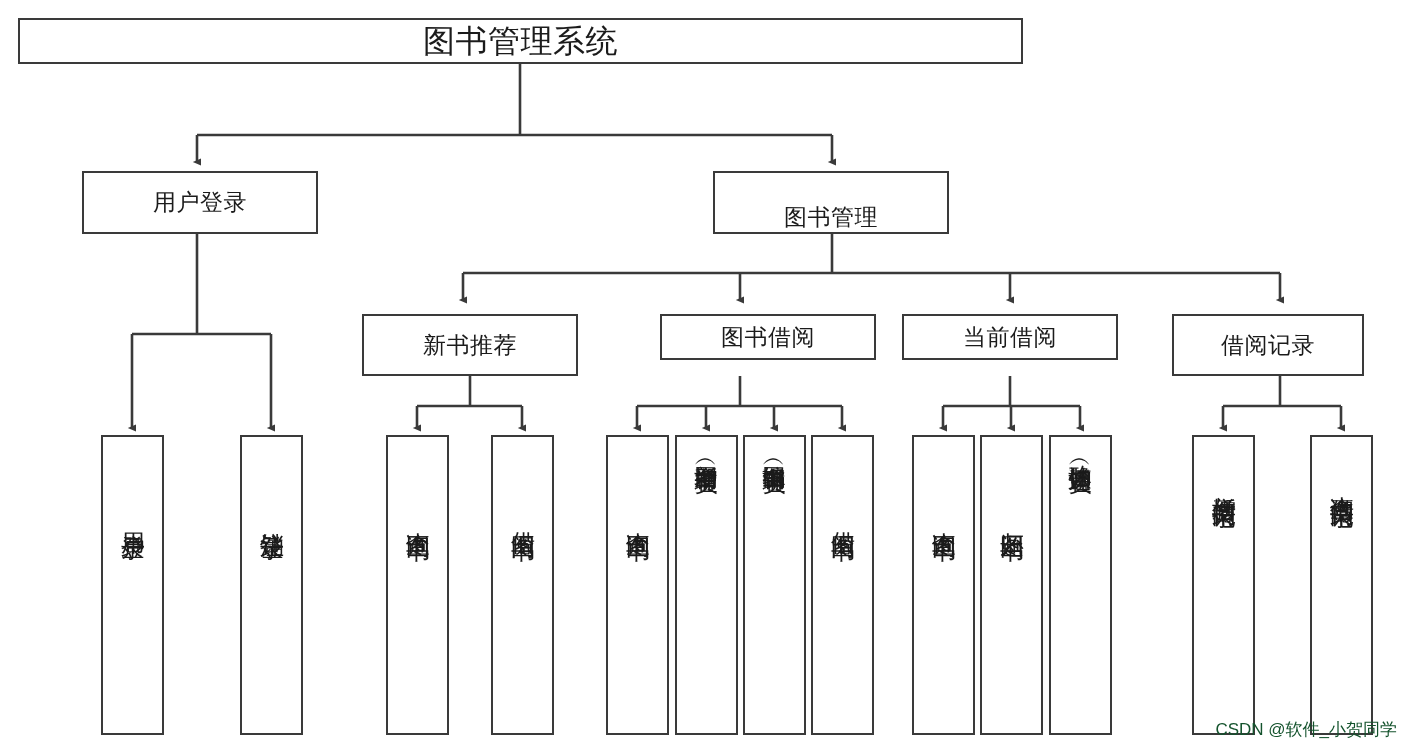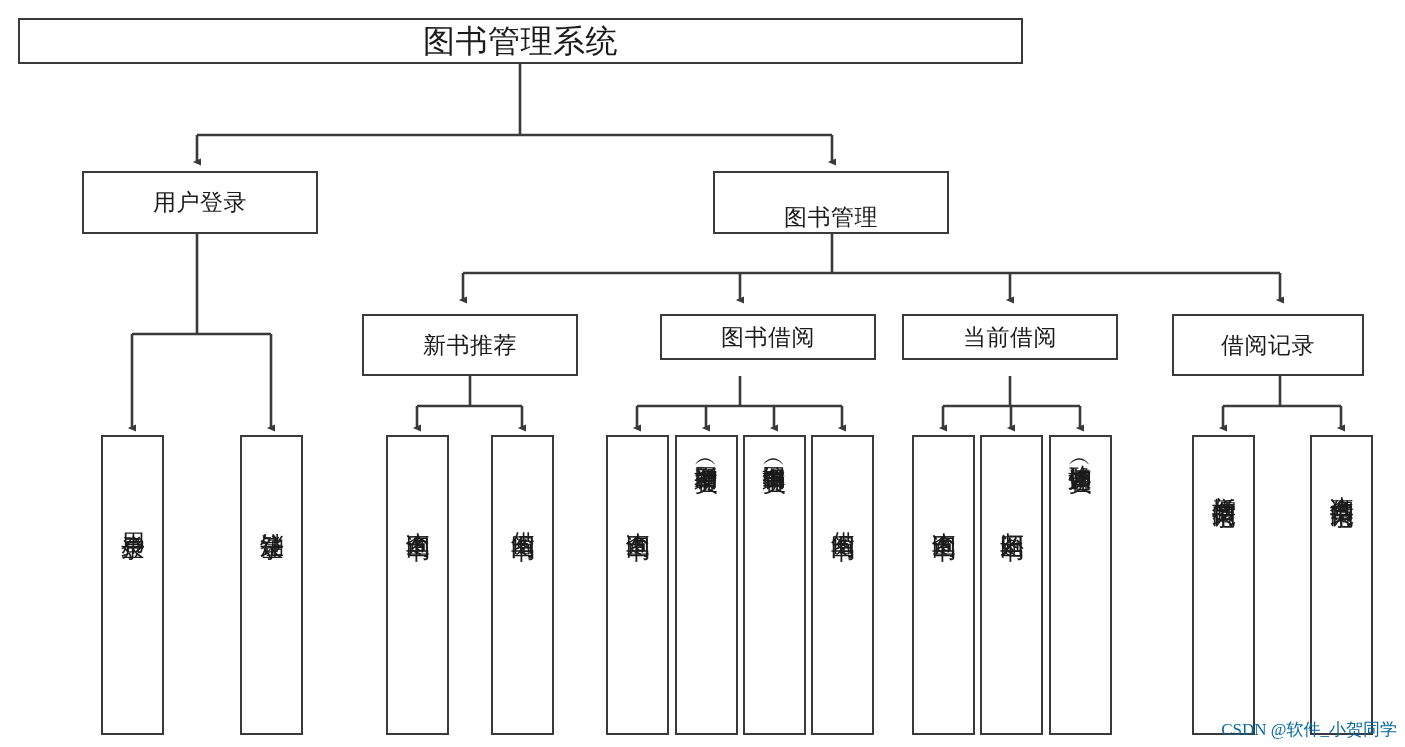--- a/index.html
+++ b/index.html
@@ -65,22 +65,22 @@
   }
   .node.vert.tall .label {
     font-size: 23px;
     letter-spacing: 1px;
   }
   #watermark {
     position: absolute;
     right: 8px;
     bottom: 6px;
     font-size: 17px;
-    color: #0369a1;
-    font-family: Liberation Serif, serif;
+    color: #14532d;
+    font-family: Liberation Sans, sans-serif;
     white-space: nowrap;
     user-select: none;
   }
 </style>
 </head>
 <body>
 
 <div id="diagram-root">
 
   <svg id="edges-layer" width="1405" height="747" viewBox="0 0 1405 747">

